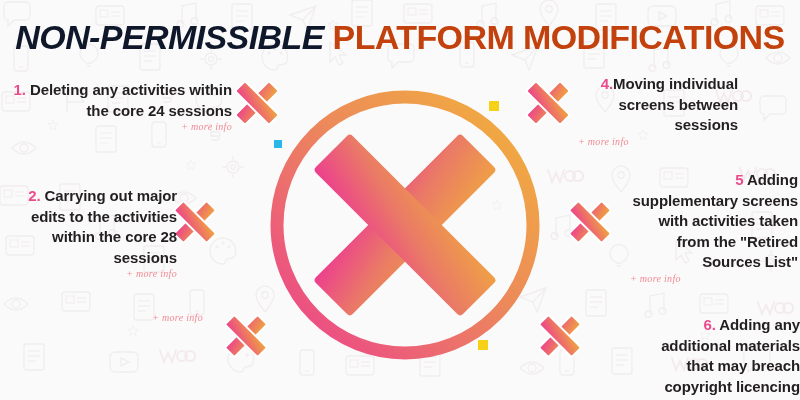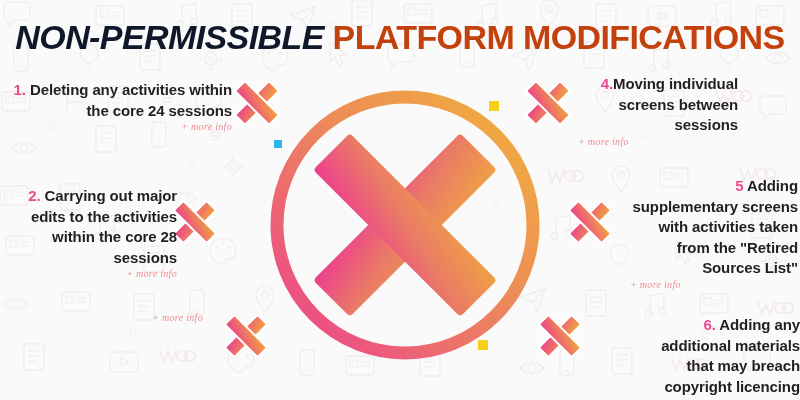--- a/index.html
+++ b/index.html
@@ -42,21 +42,21 @@
   }
   .left .txt{text-align:right;}
   .left .more{text-align:right;display:block;}
   .right .txt{text-align:right;}
   .right .more{text-align:left;display:block;}
 
   #item1{left:10px;top:80px;width:222px;}
   #item2{left:2px;top:186px;width:175px;}
   #item3{left:45px;top:312px;width:158px;}
   #item4{left:578px;top:74px;width:160px;}
-  #item5{left:630px;top:176px;width:168px;}
+  #item5{left:630px;top:170px;width:168px;}
   #item6{left:630px;top:305px;width:170px;margin-top:10px;}
   #item6 .more{text-align:right;}
 
   .xmark{position:absolute;}
   .sq{position:absolute;}
 </style>
 </head>
 <body>
 
 <div id="stage">

